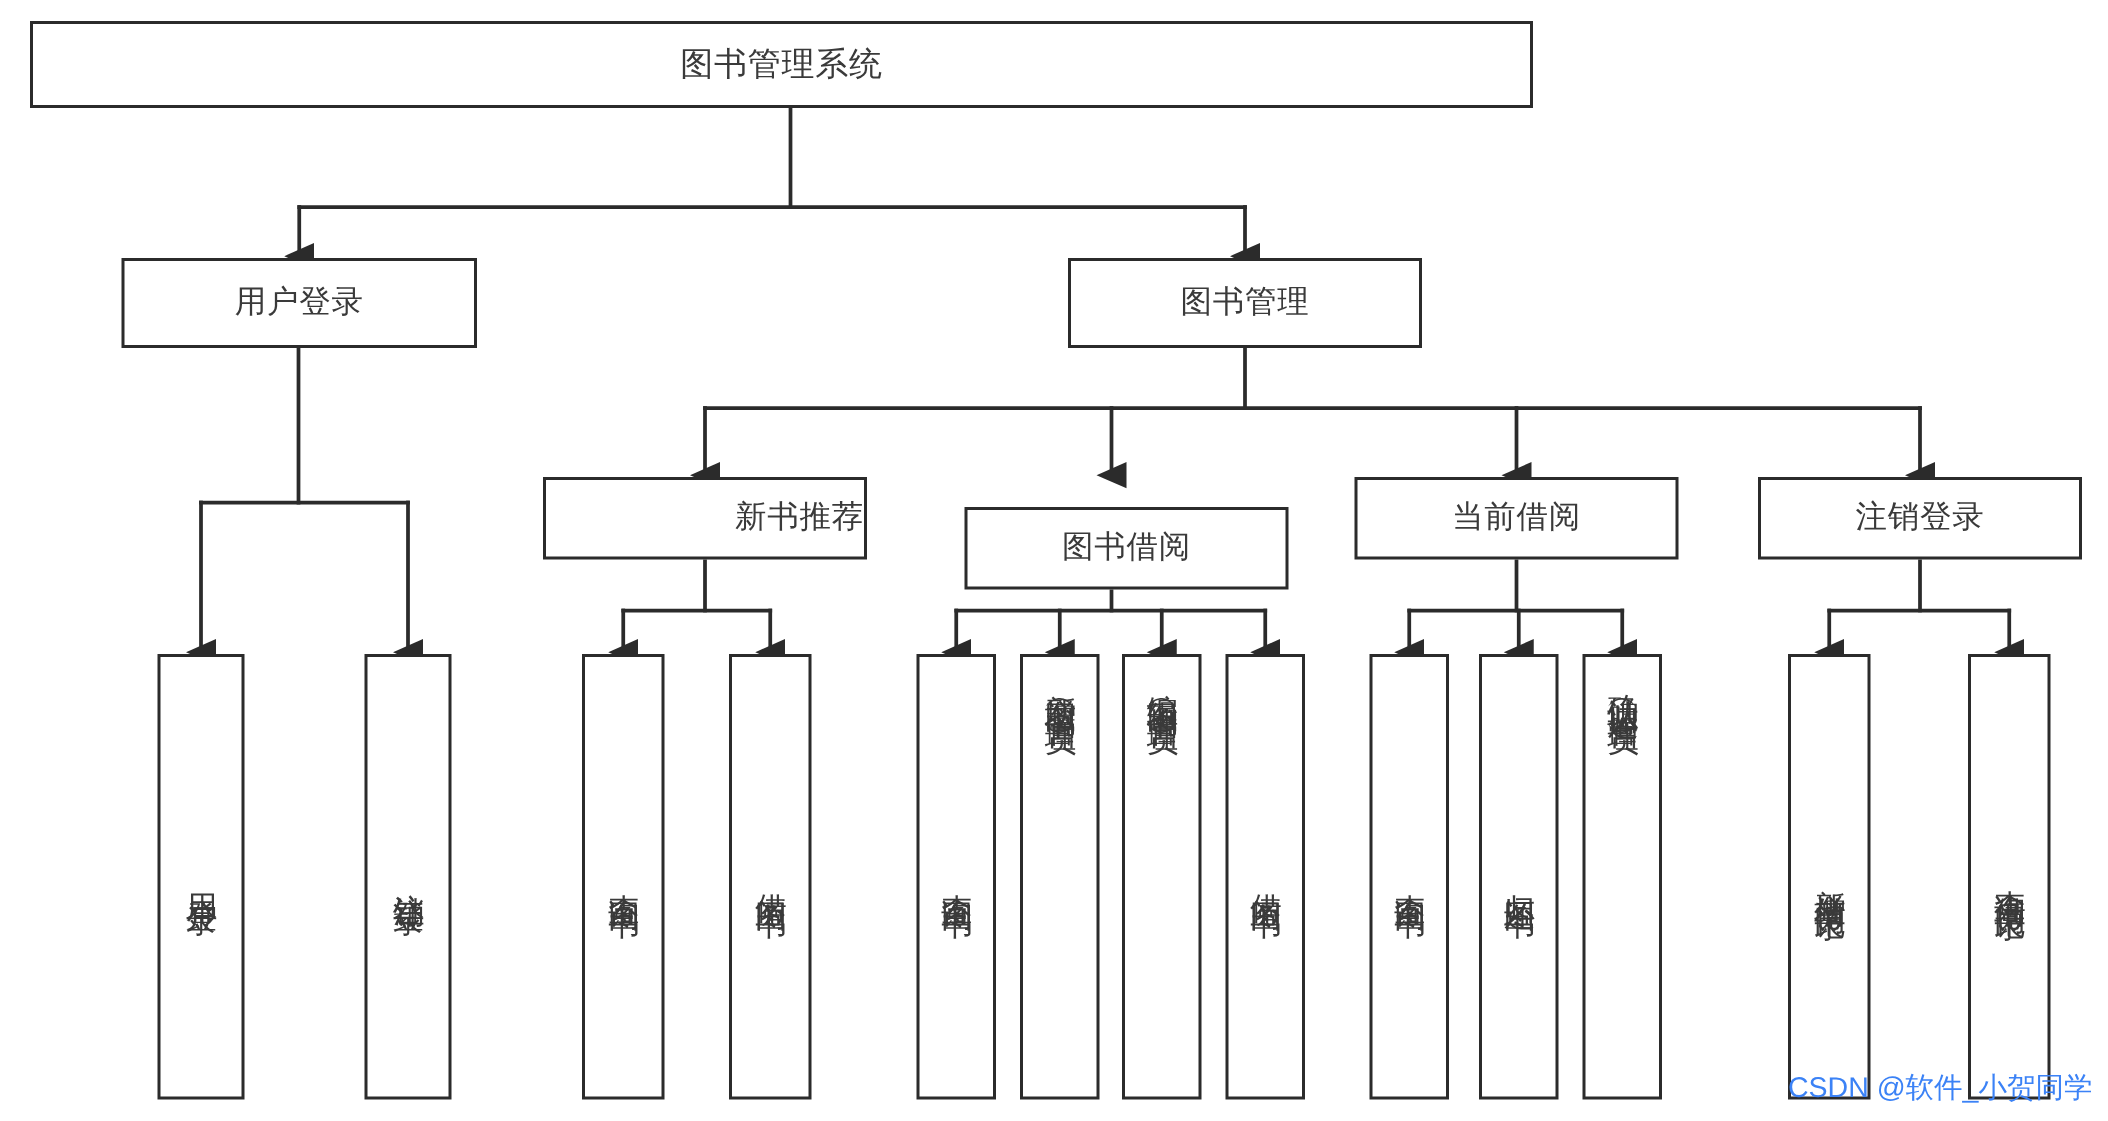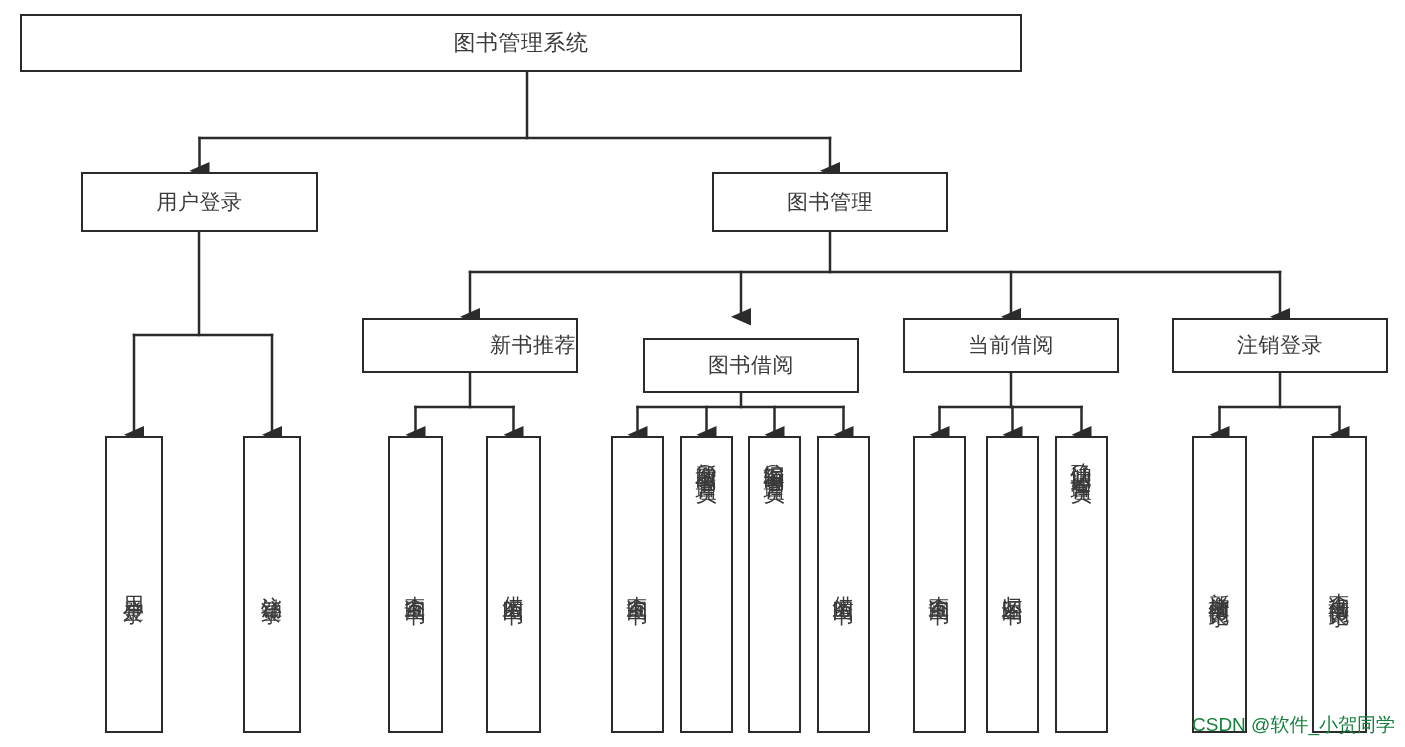--- a/index.html
+++ b/index.html
@@ -182,14 +182,14 @@
         <span class="label">确认归还（管理员）</span>
       </div>
       <div class="node vert center-text" style="left: 1192px; top: 436px; width: 55px; height: 297px;">
         <span class="label">新增借阅记录</span>
       </div>
       <div class="node vert center-text" style="left: 1312px; top: 436px; width: 55px; height: 297px;">
         <span class="label">查询借阅记录</span>
       </div>
     </div>
 
-  <div class="watermark" style="left: 1192px; top: 712px; color: #15803d;">CSDN @软件_小贺同学</div>
+  <div class="watermark" style="left: 1192px; top: 712px; color: #3b82f6;">CSDN @软件_小贺同学</div>
 </div>
 
 </body></html>

